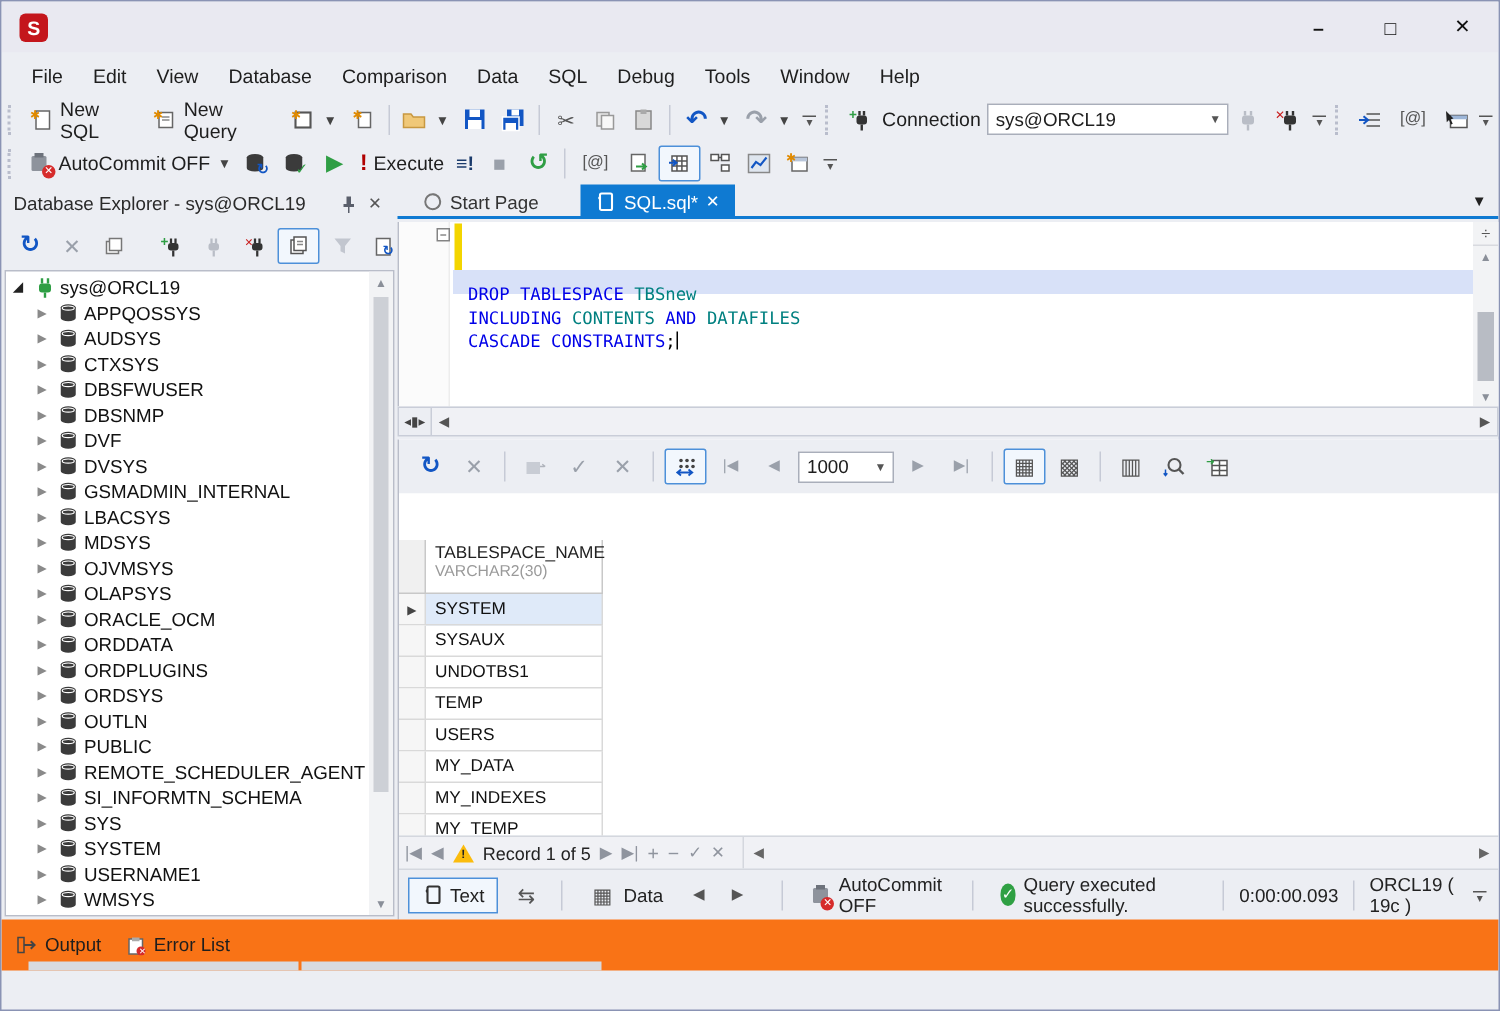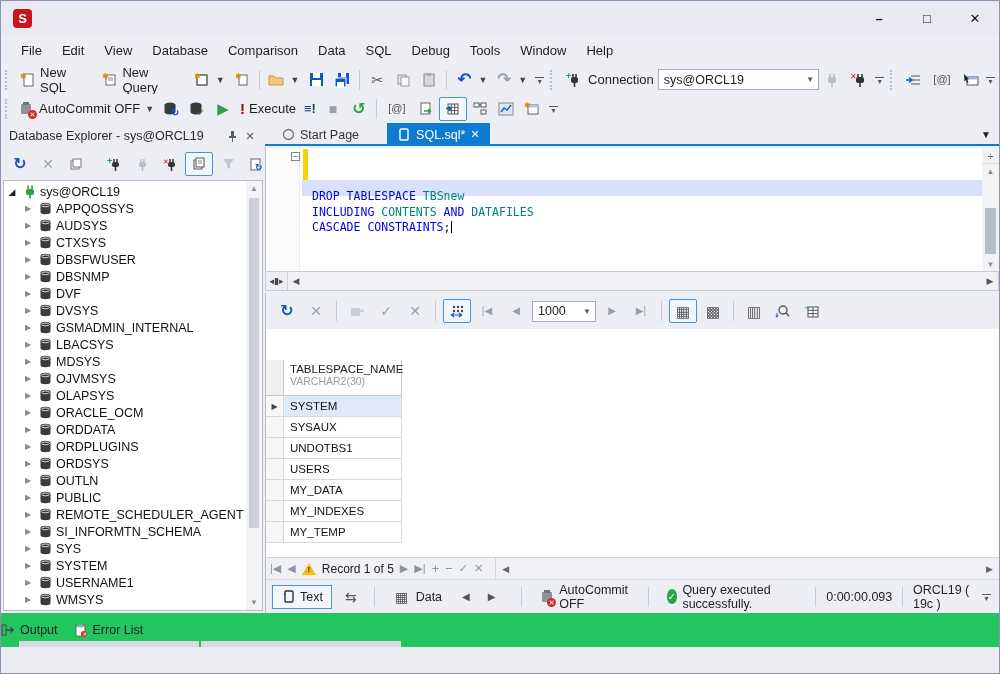--- a/index.html
+++ b/index.html
@@ -101,21 +101,21 @@
   .warn{position:relative;width:14px;height:12px;}
   .warn .triangle{position:absolute;left:0;top:0;width:0;height:0;border-left:7px solid transparent;border-right:7px solid transparent;border-bottom:12px solid #fbbc0d;}
   .warn .bang{position:absolute;left:0;right:0;top:2px;text-align:center;font-size:8px;font-weight:bold;color:#222;z-index:1;}
 
   .doc-status{position:absolute;left:0;bottom:0;right:0;height:34px;background:#eceef3;border-top:1px solid #d4d7de;
               display:flex;align-items:center;padding-left:6px;gap:6px;font-size:12.5px;color:#222;}
   .pill{display:flex;align-items:center;gap:5px;padding:2px 8px;}
   .ok-circle{width:15px;height:15px;border-radius:50%;background:#2fa043;color:#fff;font-size:10px;display:flex;align-items:center;justify-content:center;}
 
   
-  .bottomtabs{position:absolute;left:0;top:612px;right:0;height:34px;background:#22c55e;display:flex;align-items:center;gap:16px;}
+  .bottomtabs{position:absolute;left:0;top:612px;right:0;height:34px;background:#f97316;display:flex;align-items:center;padding-left:10px;gap:16px;}
   .btab{display:flex;align-items:center;gap:5px;font-size:12.5px;color:#1e1e1e;position:relative;}
   .btab-underline{position:absolute;left:18px;top:640px;width:180px;height:6px;background:#d8dadf;}
   .btab-underline2{position:absolute;left:200px;top:640px;width:200px;height:6px;background:#d8dadf;}
   .statusbar{position:absolute;left:0;top:646px;right:0;height:27px;background:#0b79d7;color:#fff;display:flex;align-items:center;font-size:13px;}
   .sb-right{margin-left:auto;display:flex;gap:26px;margin-right:110px;}
   .sb-grip{position:absolute;right:2px;bottom:2px;width:10px;height:10px;
            background:radial-gradient(circle at 2px 8px,#cfe4f7 1px,transparent 1.5px),
                       radial-gradient(circle at 6px 8px,#cfe4f7 1px,transparent 1.5px),
                       radial-gradient(circle at 8px 4px,#cfe4f7 1px,transparent 1.5px);}
   svg{display:block;}
@@ -951,20 +951,24 @@
                 <div class="g-sel">▶</div>
                 <div class="g-cell">SYSTEM</div>
               </div>
               <div class="g-row">
                 <div class="g-sel"></div>
                 <div class="g-cell">SYSAUX</div>
               </div>
               <div class="g-row">
                 <div class="g-sel"></div>
                 <div class="g-cell">UNDOTBS1</div>
+              </div>
+              <div class="g-row">
+                <div class="g-sel"></div>
+                <div class="g-cell">TEMP</div>
               </div>
               <div class="g-row">
                 <div class="g-sel"></div>
                 <div class="g-cell">USERS</div>
               </div>
               <div class="g-row">
                 <div class="g-sel"></div>
                 <div class="g-cell">MY_DATA</div>
               </div>
               <div class="g-row">

